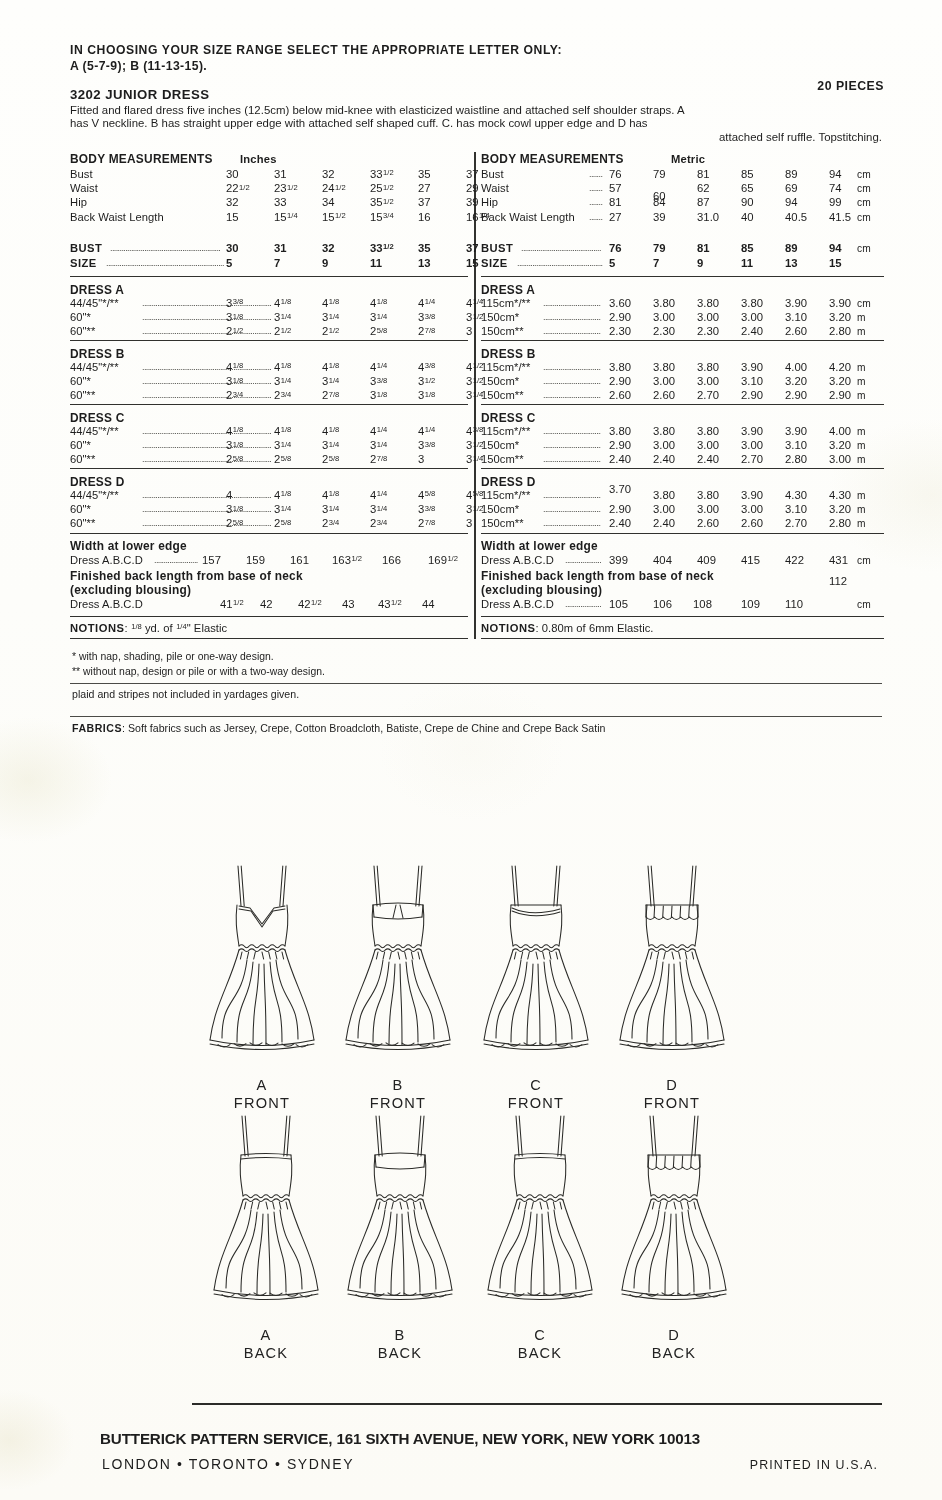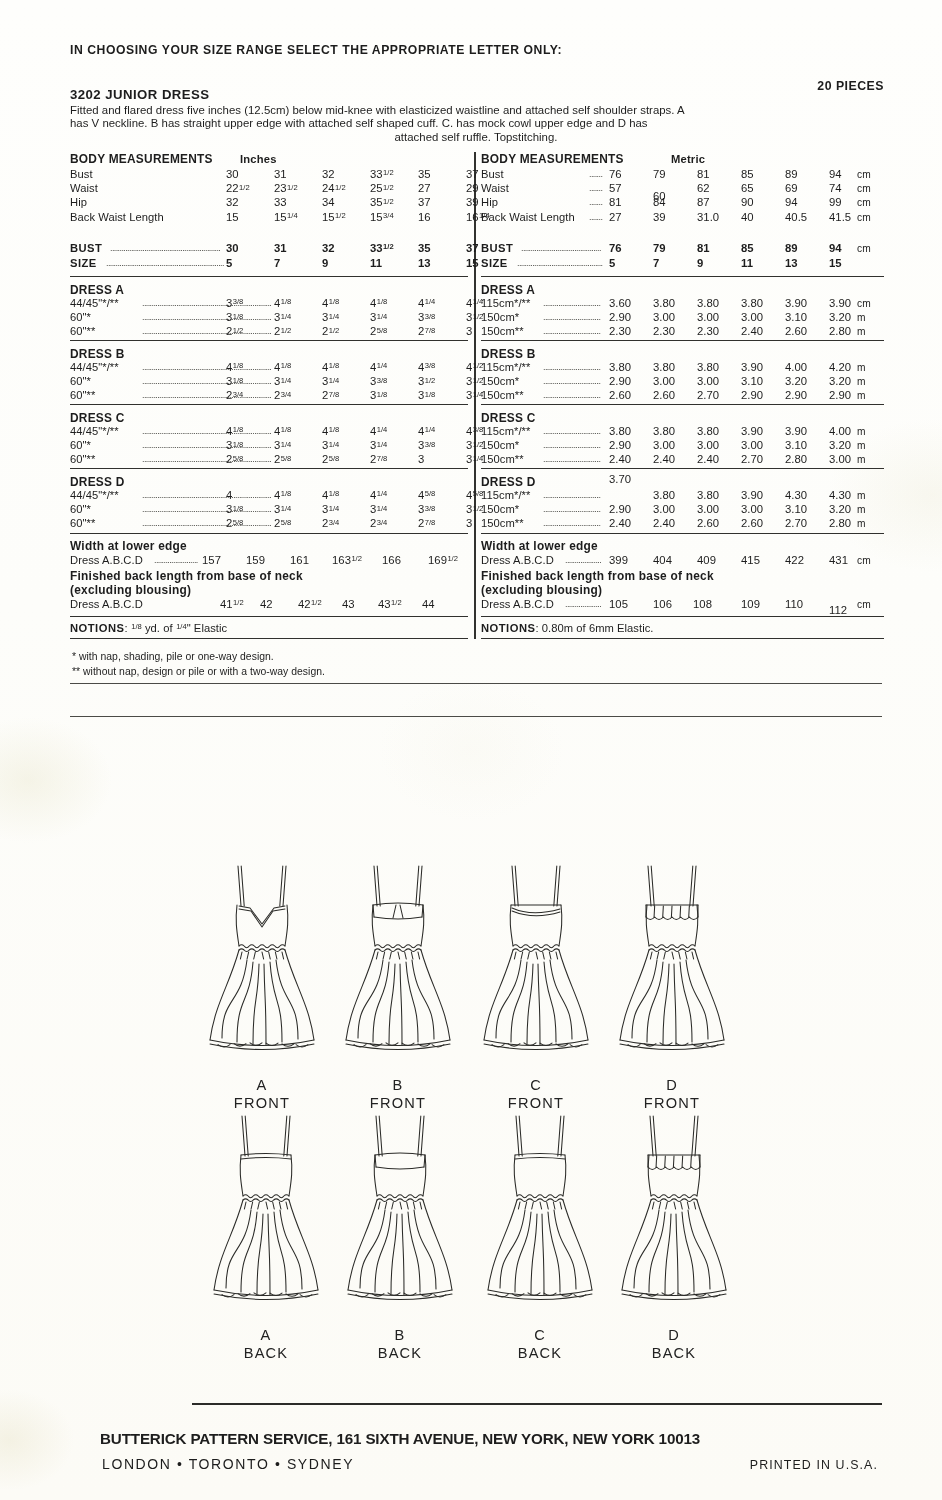--- a/index.html
+++ b/index.html
@@ -67,21 +67,21 @@
   .description {
     position: absolute;
     left: 4px;
     top: 104px;
     width: 812px;
     font-size: 11.4px;
     line-height: 13.4px;
     letter-spacing: .02px;
     text-align: justify;
   }
-  .description .d3 { text-align: center; }
+  .description .d3 { text-align: right; }
 
   
   .chart {
     position: absolute;
     left: 4px;
     top: 152px;
     width: 814px;
     height: 487px;
   }
   .chart .vrule {
@@ -233,20 +233,21 @@
   }
 </style>
 </head>
 <body>
 
 <div class="page">
   <div class="content">
 
     <div class="size-range">
       <div>IN CHOOSING YOUR SIZE RANGE SELECT THE APPROPRIATE LETTER ONLY:</div>
+      <div class="l2">A (5-7-9); B (11-13-15).</div>
     </div>
 
     <div class="pieces">20 PIECES</div>
     <div class="pattern-title">3202  JUNIOR DRESS</div>
 
     <div class="description">
       <div>Fitted and flared dress five inches (12.5cm) below mid-knee with elasticized waistline and attached self shoulder straps. A</div>
       <div>has V neckline. B  has straight upper edge with attached self shaped cuff. C. has mock cowl upper edge and D  has</div>
       <div class="d3">attached self ruffle. Topstitching.</div>
     </div>
@@ -567,21 +568,21 @@
           <div class="num" style="left: 172px; top: 301.4px;">2.40</div>
           <div class="num" style="left: 216px; top: 301.4px;">2.40</div>
           <div class="num" style="left: 260px; top: 301.4px;">2.70</div>
           <div class="num" style="left: 304px; top: 301.4px;">2.80</div>
           <div class="num" style="left: 348px; top: 301.4px;">3.00</div>
           <div class="unit" style="left: 376px; top: 302.4px;">m</div>
           <div class="hr" style="left: 0px; top: 316px; width: 403px;"></div>
           <div class="sec-title" style="left: 0px; top: 323px;">DRESS D</div>
           <div class="rlabel" style="left: 0px; top: 337px;">115cm*/**</div>
           <div class="dots" style="left: 62px; top: 338px; width: 58px;">........................................................................................................................</div>
-          <div class="num" style="left: 128px; top: 321px;">3.70</div>
+          <div class="num" style="left: 128px; top: 331px;">3.70</div>
           <div class="num" style="left: 172px; top: 337px;">3.80</div>
           <div class="num" style="left: 216px; top: 337px;">3.80</div>
           <div class="num" style="left: 260px; top: 337px;">3.90</div>
           <div class="num" style="left: 304px; top: 337px;">4.30</div>
           <div class="num" style="left: 348px; top: 337px;">4.30</div>
           <div class="unit" style="left: 376px; top: 338px;">m</div>
           <div class="rlabel" style="left: 0px; top: 351.2px;">150cm*</div>
           <div class="dots" style="left: 62px; top: 352.2px; width: 58px;">........................................................................................................................</div>
           <div class="num" style="left: 128px; top: 351.2px;">2.90</div>
           <div class="num" style="left: 172px; top: 351.2px;">3.00</div>
@@ -612,34 +613,38 @@
           <div class="unit" style="left: 376px; top: 403px;">cm</div>
           <div class="sec-title" style="left: 0px; top: 417px;">Finished back length from base of neck</div>
           <div class="sec-title" style="left: 0px; top: 431px;">(excluding blousing)</div>
           <div class="rlabel" style="left: 0px; top: 446px;">Dress A.B.C.D</div>
           <div class="dots" style="left: 84px; top: 447px; width: 36px;">........................................................................................................................</div>
           <div class="num" style="left: 128px; top: 446px;">105</div>
           <div class="num" style="left: 172px; top: 446px;">106</div>
           <div class="num" style="left: 212px; top: 446px;">108</div>
           <div class="num" style="left: 260px; top: 446px;">109</div>
           <div class="num" style="left: 304px; top: 446px;">110</div>
-          <div class="num" style="left: 348px; top: 452px;">112</div>
+          <div class="num" style="left: 348px; top: 423px;">112</div>
           <div class="unit" style="left: 376px; top: 447px;">cm</div>
           <div class="hr" style="left: 0px; top: 464px; width: 403px;"></div>
           <div class="rlabel" style="left: 0px; top: 470px;"><span class="fabrics-label">NOTIONS</span><span>: 0.80m of 6mm Elastic.</span></div>
           <div class="hr" style="left: 0px; top: 486px; width: 403px;"></div>
         </div>
     </div>
 
     <div class="foot" style="top:651px">*  with nap, shading, pile or one-way design.</div>
     <div class="foot" style="top:666px">**  without nap, design or pile or with a two-way design.</div>
     <div class="hr thin" style="left:4px; top:683px; width:812px;"></div>
     <div class="foot-wide" style="top:688px">
+      <div>plaid and stripes not included in yardages given.</div>
     </div>
     <div class="hr thin" style="left:4px; top:716px; width:812px;"></div>
+    <div class="foot-wide" style="top:722px">
+      <span class="fabrics-label">FABRICS</span><span>: Soft fabrics such as Jersey, Crepe, Cotton Broadcloth, Batiste, Crepe de Chine and Crepe Back Satin</span>
+    </div>
 
     <div class="illus" id="illus-area">
         <div class="fig" style="left: 126px; top: 0px;">
           <div>
             <svg width="140" height="215" viewBox="0 0 140 215">
               <g fill="none" stroke="#2b2b28" stroke-width="1.05" stroke-linecap="round" stroke-linejoin="round">
                 <path d="M46,6 L49,46"></path>
                 <path d="M49.2,6 L52.2,46"></path>
                 <path d="M94,6 L91,46"></path>
                 <path d="M90.8,6 L87.8,46"></path>

